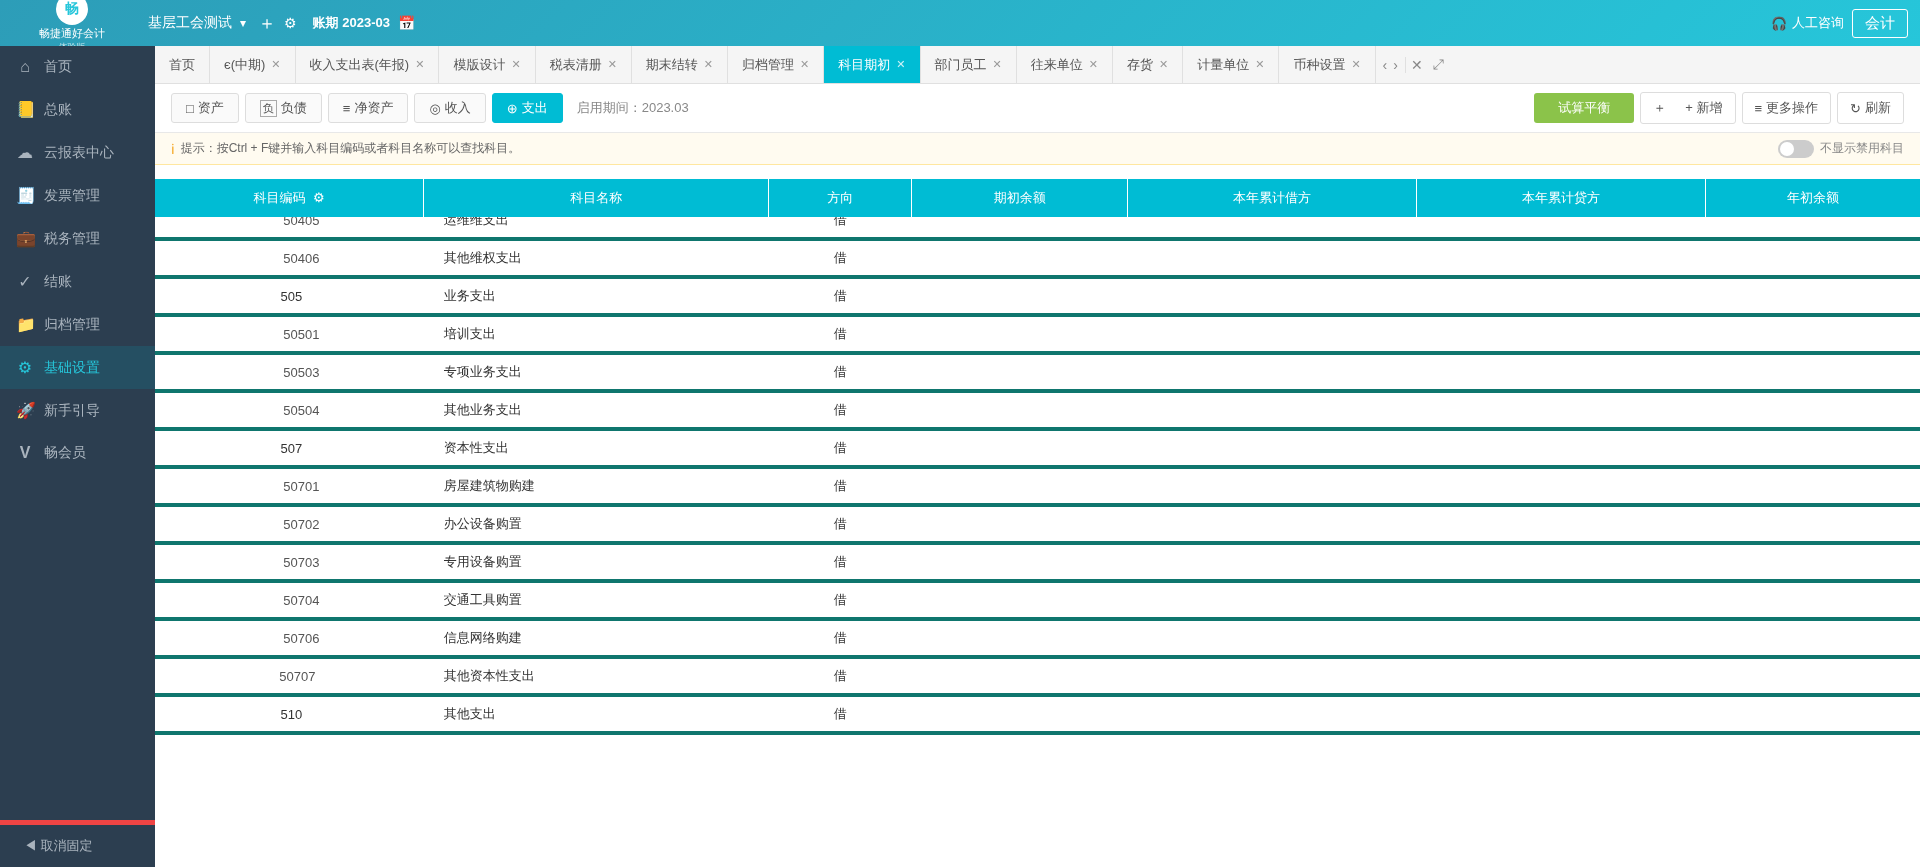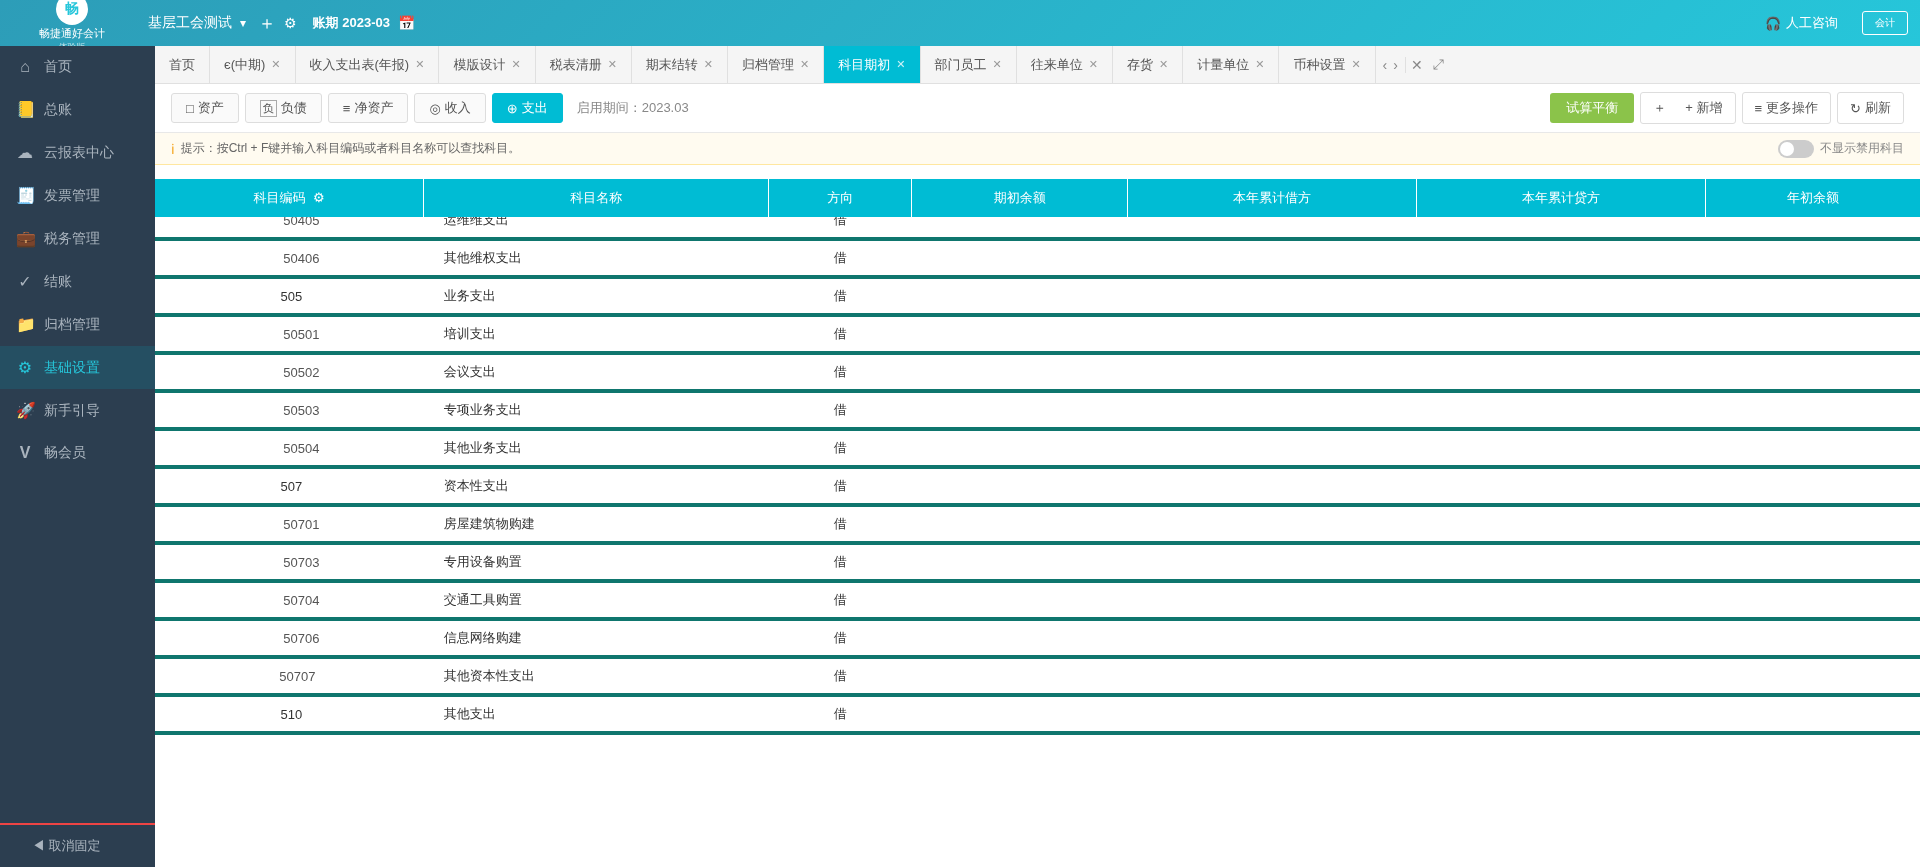--- a/index.html
+++ b/index.html
@@ -19,39 +19,39 @@
     .header-chevron { color: #fff; font-size: 12px; cursor: pointer; }
     .header-add { color: #fff; font-size: 18px; cursor: pointer; margin-left: 4px; }
     .header-gear { color: #fff; font-size: 14px; cursor: pointer; }
     .header-period { color: #fff; font-size: 13px; margin-left: 8px; }
     .header-period span { font-weight: bold; }
     .header-cal { color: #fff; font-size: 14px; cursor: pointer; }
     .header-spacer { flex: 1; }
     .header-service { display: flex; align-items: center; color: #fff; font-size: 13px; cursor: pointer; gap: 4px; }
     .header-account-btn {
       background: transparent; border: 1px solid #fff; color: #fff;
-      padding: 4px 12px; border-radius: 3px; font-size: 10px; cursor: pointer; margin-left: 16px;
+      padding: 4px 12px; border-radius: 3px; font-size: 15px; cursor: pointer;
     }
 
     
     .main-layout { display: flex; height: calc(867px - 46px); }
 
     
     .sidebar {
       width: 155px; background: #2c3e50; display: flex; flex-direction: column;
       height: 100%; flex-shrink: 0;
     }
     .sidebar-item {
       display: flex; align-items: center; gap: 10px; padding: 12px 16px;
       color: #aab4be; cursor: pointer; font-size: 14px;
     }
     .sidebar-item.active { background: rgba(0,180,200,0.15); color: #26c6da; }
     .sidebar-icon { font-size: 16px; width: 18px; text-align: center; }
     .sidebar-spacer { flex: 1; }
-    .sidebar-footer { padding: 12px 32px; color: #aab4be; cursor: pointer; font-size: 13px; display: flex; align-items: center; gap: 6px; border-top: 2px solid #ef4444; }
+    .sidebar-footer { padding: 12px 24px; color: #aab4be; cursor: pointer; font-size: 13px; display: flex; align-items: center; gap: 6px; border-top: 5px solid #ef4444; }
 
     
     .content-area { flex: 1; display: flex; flex-direction: column; overflow: hidden; background: #fff; }
 
     
     .tab-bar {
       display: flex; align-items: center; background: #f5f5f5;
       border-bottom: 1px solid #e0e0e0; height: 38px; overflow: hidden; flex-shrink: 0;
     }
     .tab-item {
@@ -74,21 +74,21 @@
     }
     .sub-tab {
       display: flex; align-items: center; gap: 4px; padding: 5px 14px;
       border: 1px solid #ddd; border-radius: 3px; cursor: pointer; font-size: 13px; color: #555;
       background: #fafafa;
     }
     .sub-tab.active { background: #00bcd4; color: #fff; border-color: #00bcd4; }
     .sub-tab-icon { font-size: 13px; }
     .sub-header-period { color: #888; font-size: 13px; margin-left: 8px; }
     .sub-header-spacer { flex: 1; }
-    .btn-calc { background: #8bc34a; color: #fff; border: none; padding: 6px 16px; border-radius: 3px; cursor: pointer; font-size: 13px; }
+    .btn-calc { background: #8bc34a; color: #fff; border: none; padding: 6px 24px; border-radius: 3px; cursor: pointer; font-size: 13px; }
     .btn-add { display: flex; align-items: center; gap: 4px; padding: 6px 12px; border: 1px solid #ddd; border-radius: 3px; cursor: pointer; font-size: 13px; color: #555; background: #fff; }
     .btn-more { display: flex; align-items: center; gap: 4px; padding: 6px 12px; border: 1px solid #ddd; border-radius: 3px; cursor: pointer; font-size: 13px; color: #555; background: #fff; }
     .btn-refresh { display: flex; align-items: center; gap: 4px; padding: 6px 12px; border: 1px solid #ddd; border-radius: 3px; cursor: pointer; font-size: 13px; color: #555; background: #fff; }
 
     
     .notice-bar {
       display: flex; align-items: center; padding: 6px 16px; gap: 6px;
       background: #fffbf0; border-bottom: 1px solid #ffe7a0; flex-shrink: 0;
     }
     .notice-icon { color: #f5a623; font-size: 14px; }
@@ -358,29 +358,20 @@
             <tr class="row-child">
     <td style="padding-left:36px;color:#555;text-align:center;">50501</td>
     <td>培训支出</td>
     <td>借</td>
     <td></td>
     <td></td>
     <td></td>
     <td></td>
   </tr>
             <tr class="row-child">
-    <td style="padding-left:36px;color:#555;text-align:center;">50502</td>
-    <td>会议支出</td>
-    <td>借</td>
-    <td></td>
-    <td></td>
-    <td></td>
-    <td></td>
-  </tr>
-            <tr class="row-child">
     <td style="padding-left:36px;color:#555;text-align:center;">50503</td>
     <td>专项业务支出</td>
     <td>借</td>
     <td></td>
     <td></td>
     <td></td>
     <td></td>
   </tr>
             <tr class="row-child">
     <td style="padding-left:36px;color:#555;text-align:center;">50504</td>
@@ -403,20 +394,29 @@
             <tr class="row-child">
     <td style="padding-left:36px;color:#555;text-align:center;">50701</td>
     <td>房屋建筑物购建</td>
     <td>借</td>
     <td></td>
     <td></td>
     <td></td>
     <td></td>
   </tr>
             <tr class="row-child">
+    <td style="padding-left:36px;color:#555;text-align:center;">50702</td>
+    <td>办公设备购置</td>
+    <td>借</td>
+    <td></td>
+    <td></td>
+    <td></td>
+    <td></td>
+  </tr>
+            <tr class="row-child">
     <td style="padding-left:36px;color:#555;text-align:center;">50703</td>
     <td>专用设备购置</td>
     <td>借</td>
     <td></td>
     <td></td>
     <td></td>
     <td></td>
   </tr>
             <tr class="row-child">
     <td style="padding-left:36px;color:#555;text-align:center;">50704</td>

